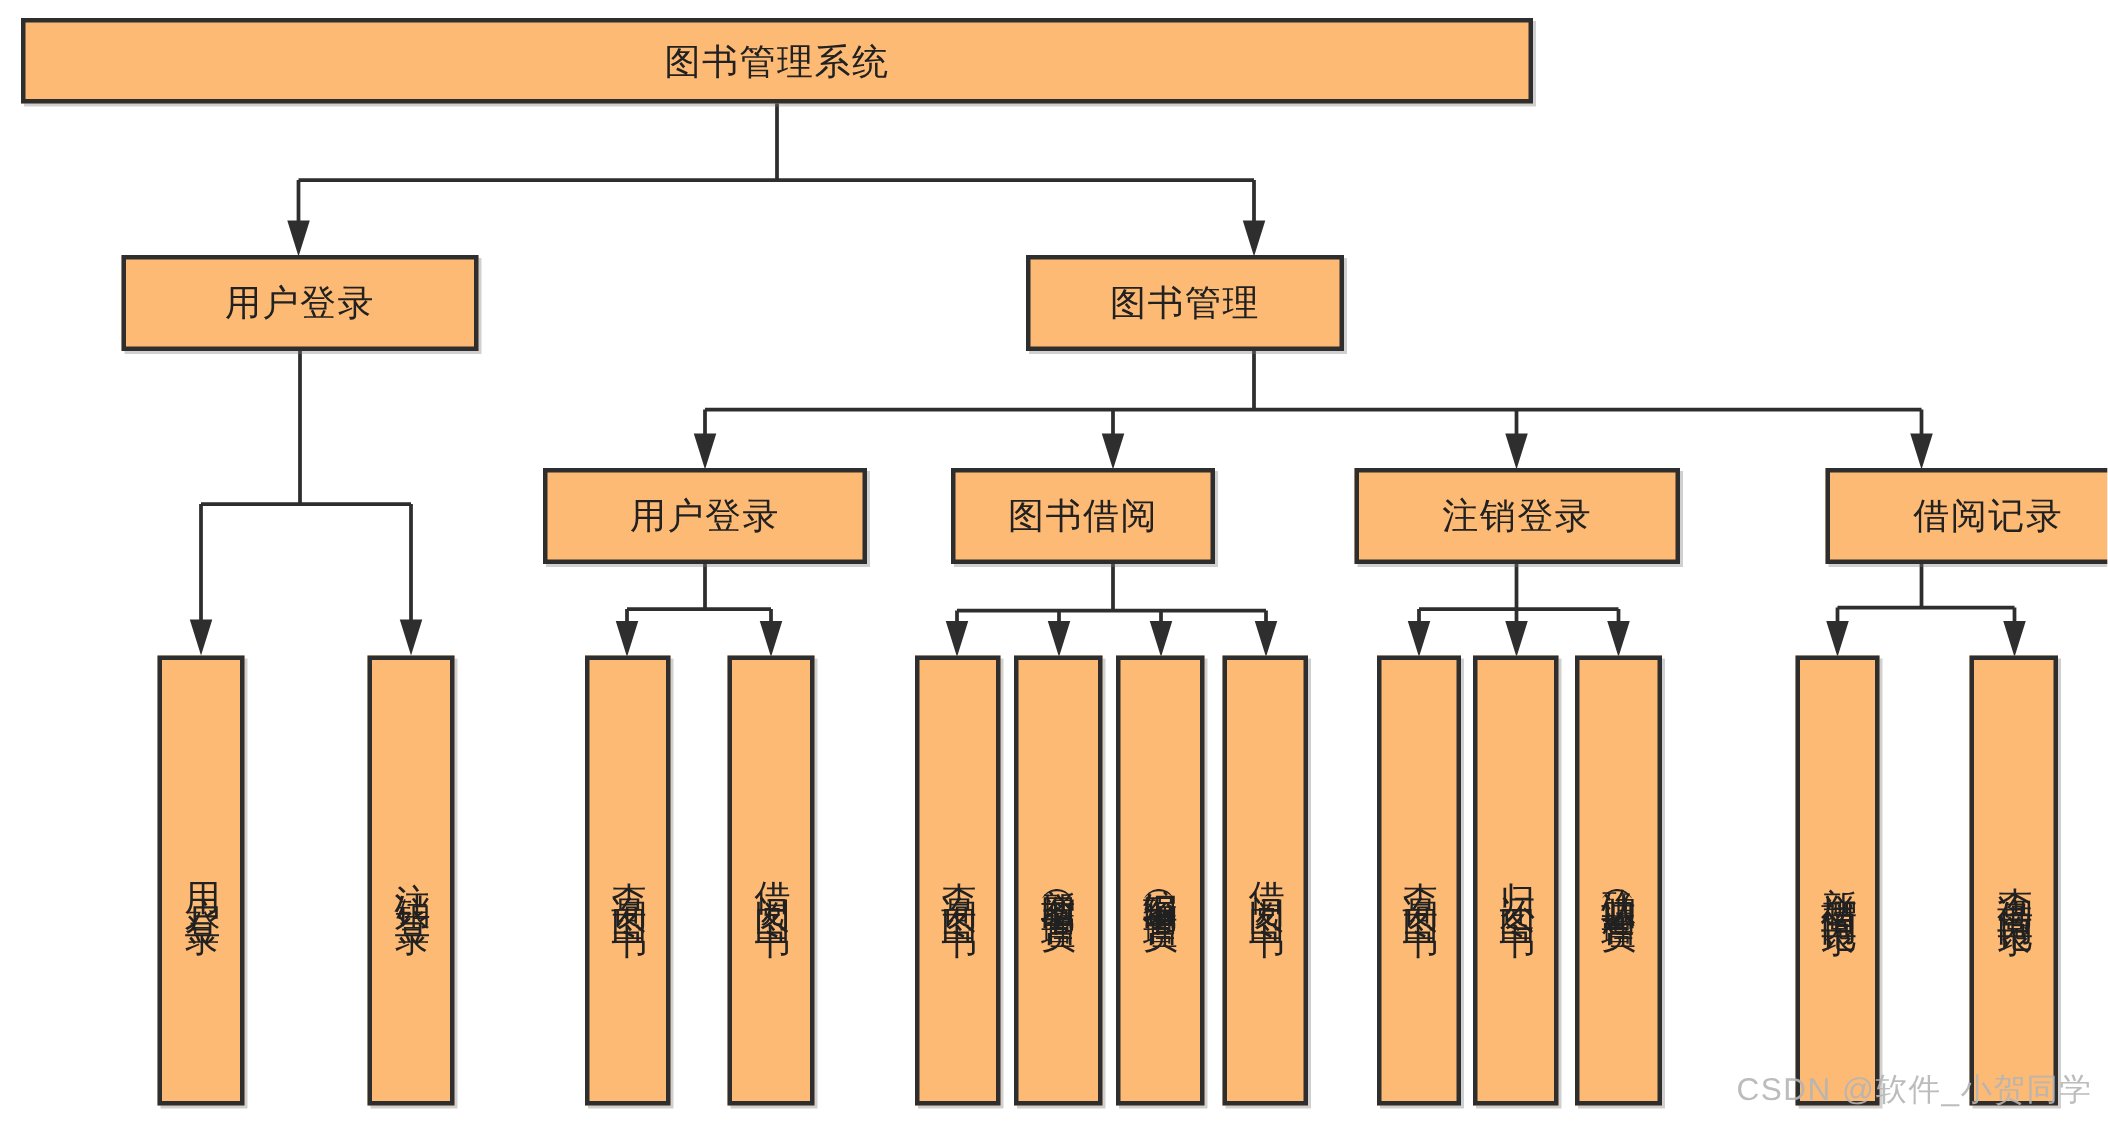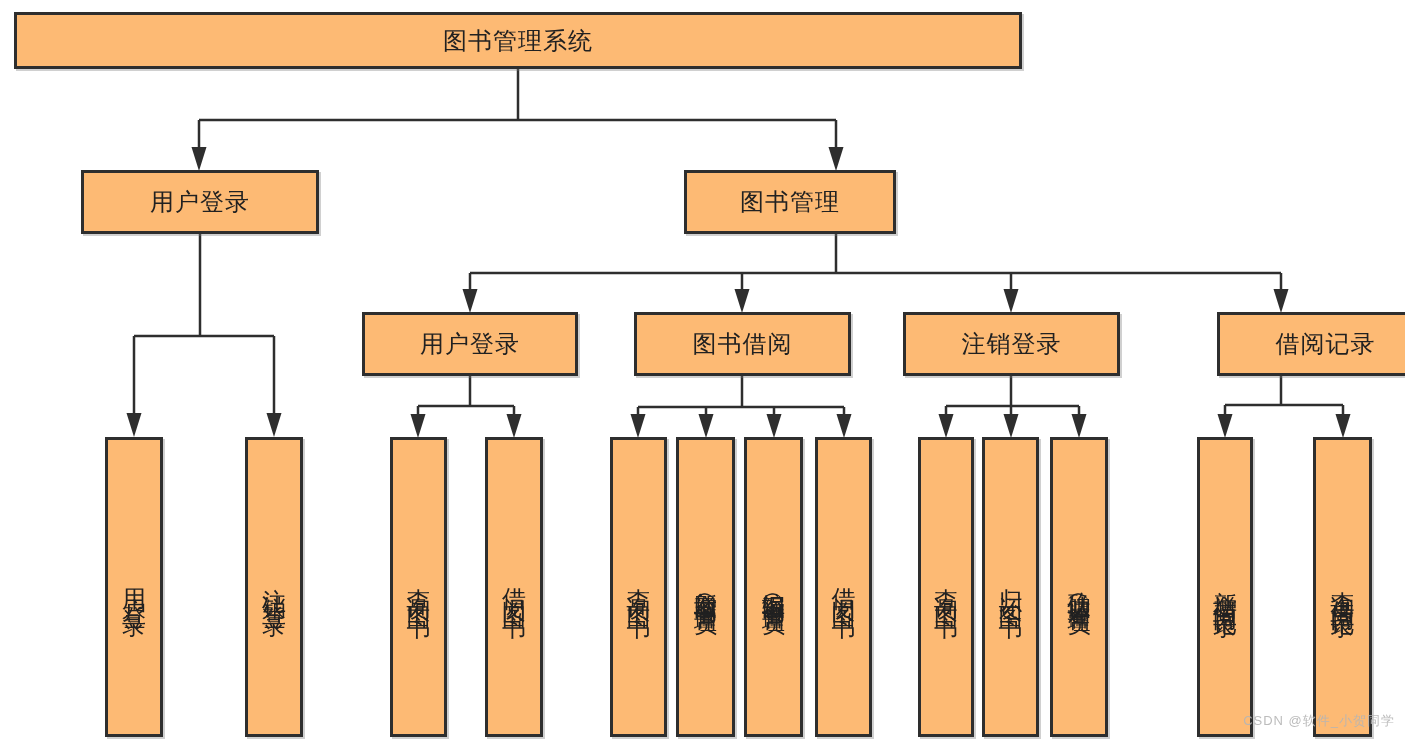--- a/index.html
+++ b/index.html
@@ -51,21 +51,21 @@
   }
   .leaf.tight span {
     font-size: 23px;
     letter-spacing: 3px;
   }
   #watermark {
     position: absolute;
     right: 10px;
     top: 712px;
     z-index: 3;
-    font-size: 13px;
+    font-size: 21px;
     letter-spacing: 1px;
     color: #b5b5b5;
     opacity: 0.9;
     white-space: nowrap;
   }
 </style>
 </head>
 <body>
 
 <div id="stage">
@@ -135,21 +135,21 @@
       <path d="M 1335.5 414 L 1350.5 414 L 1343 438 Z"></path>
     </g>
   </svg>
 
   <div class="node hlabel" style="left:14px; top:12px; width:1008px; height:57px;">图书管理系统</div>
 
   <div class="node hlabel" style="left:81px; top:170px; width:238px; height:64px;">用户登录</div>
   <div class="node hlabel" style="left:684px; top:170px; width:212px; height:64px;">图书管理</div>
 
   <div class="node hlabel" style="left:362px; top:312px; width:216px; height:64px;">用户登录</div>
-  <div class="node hlabel" style="left:634px; top:312px; width:217px; height:64px;">图书借阅</div>
+  <div class="node hlabel" style="left:634px; top:312px; width:176px; height:64px;">图书借阅</div>
   <div class="node hlabel" style="left:903px; top:312px; width:217px; height:64px;">注销登录</div>
   <div class="node hlabel" style="left:1173px; top:312px; width:217px; height:64px;margin-left:44px;">借阅记录</div>
 
   <div class="node leaf" style="left:105px; top:437px; width:58px; height:300px;">
     <span>用户登录</span>
   </div>
   <div class="node leaf" style="left:245px; top:437px; width:58px; height:300px;">
     <span>注销登录</span>
   </div>
 

